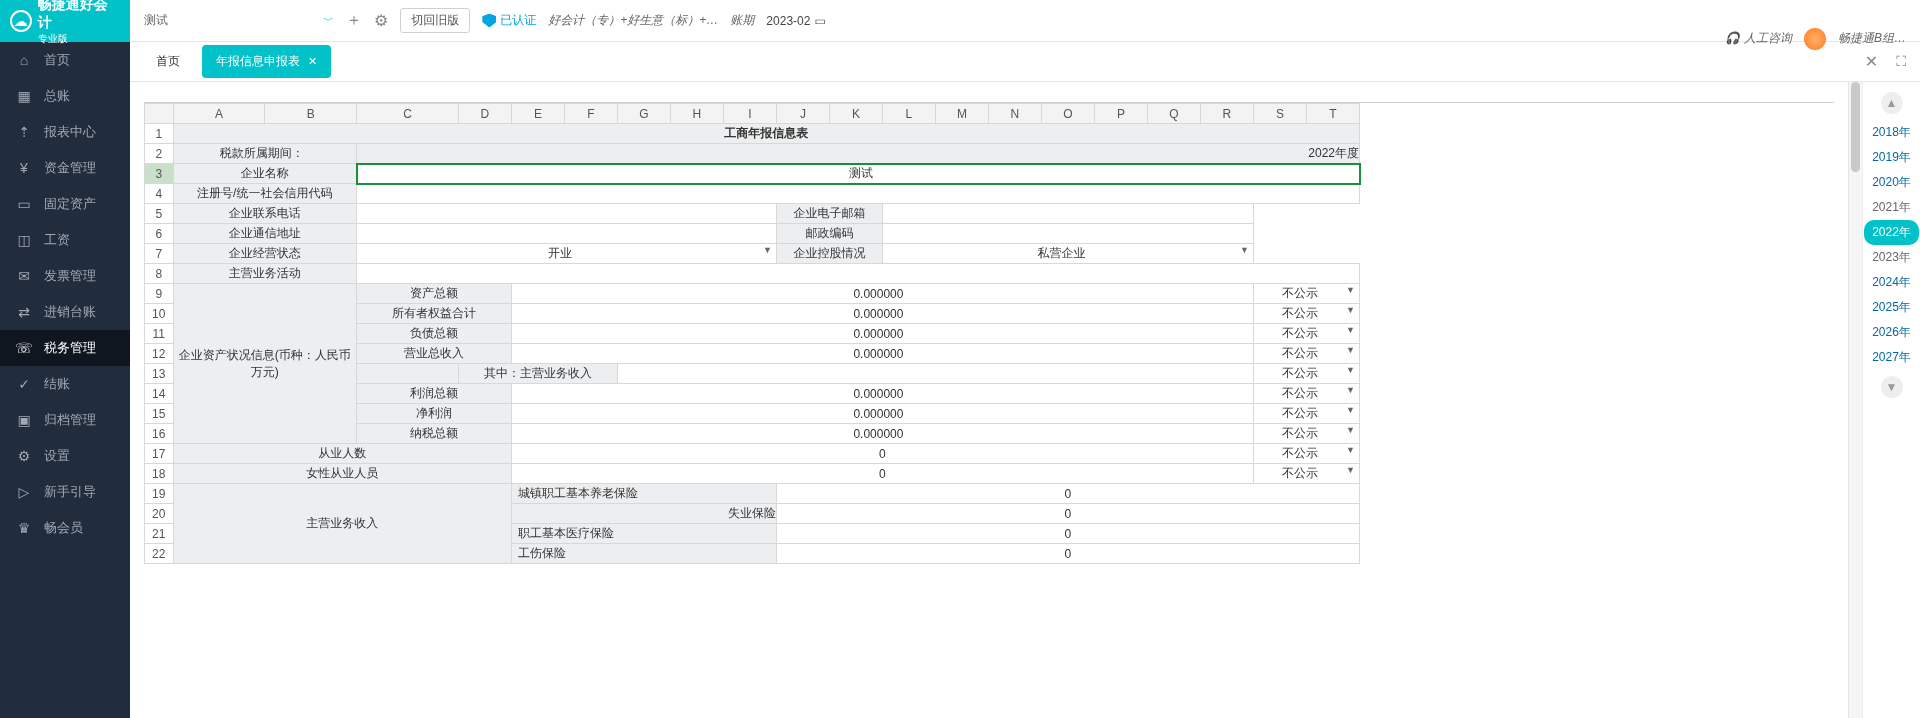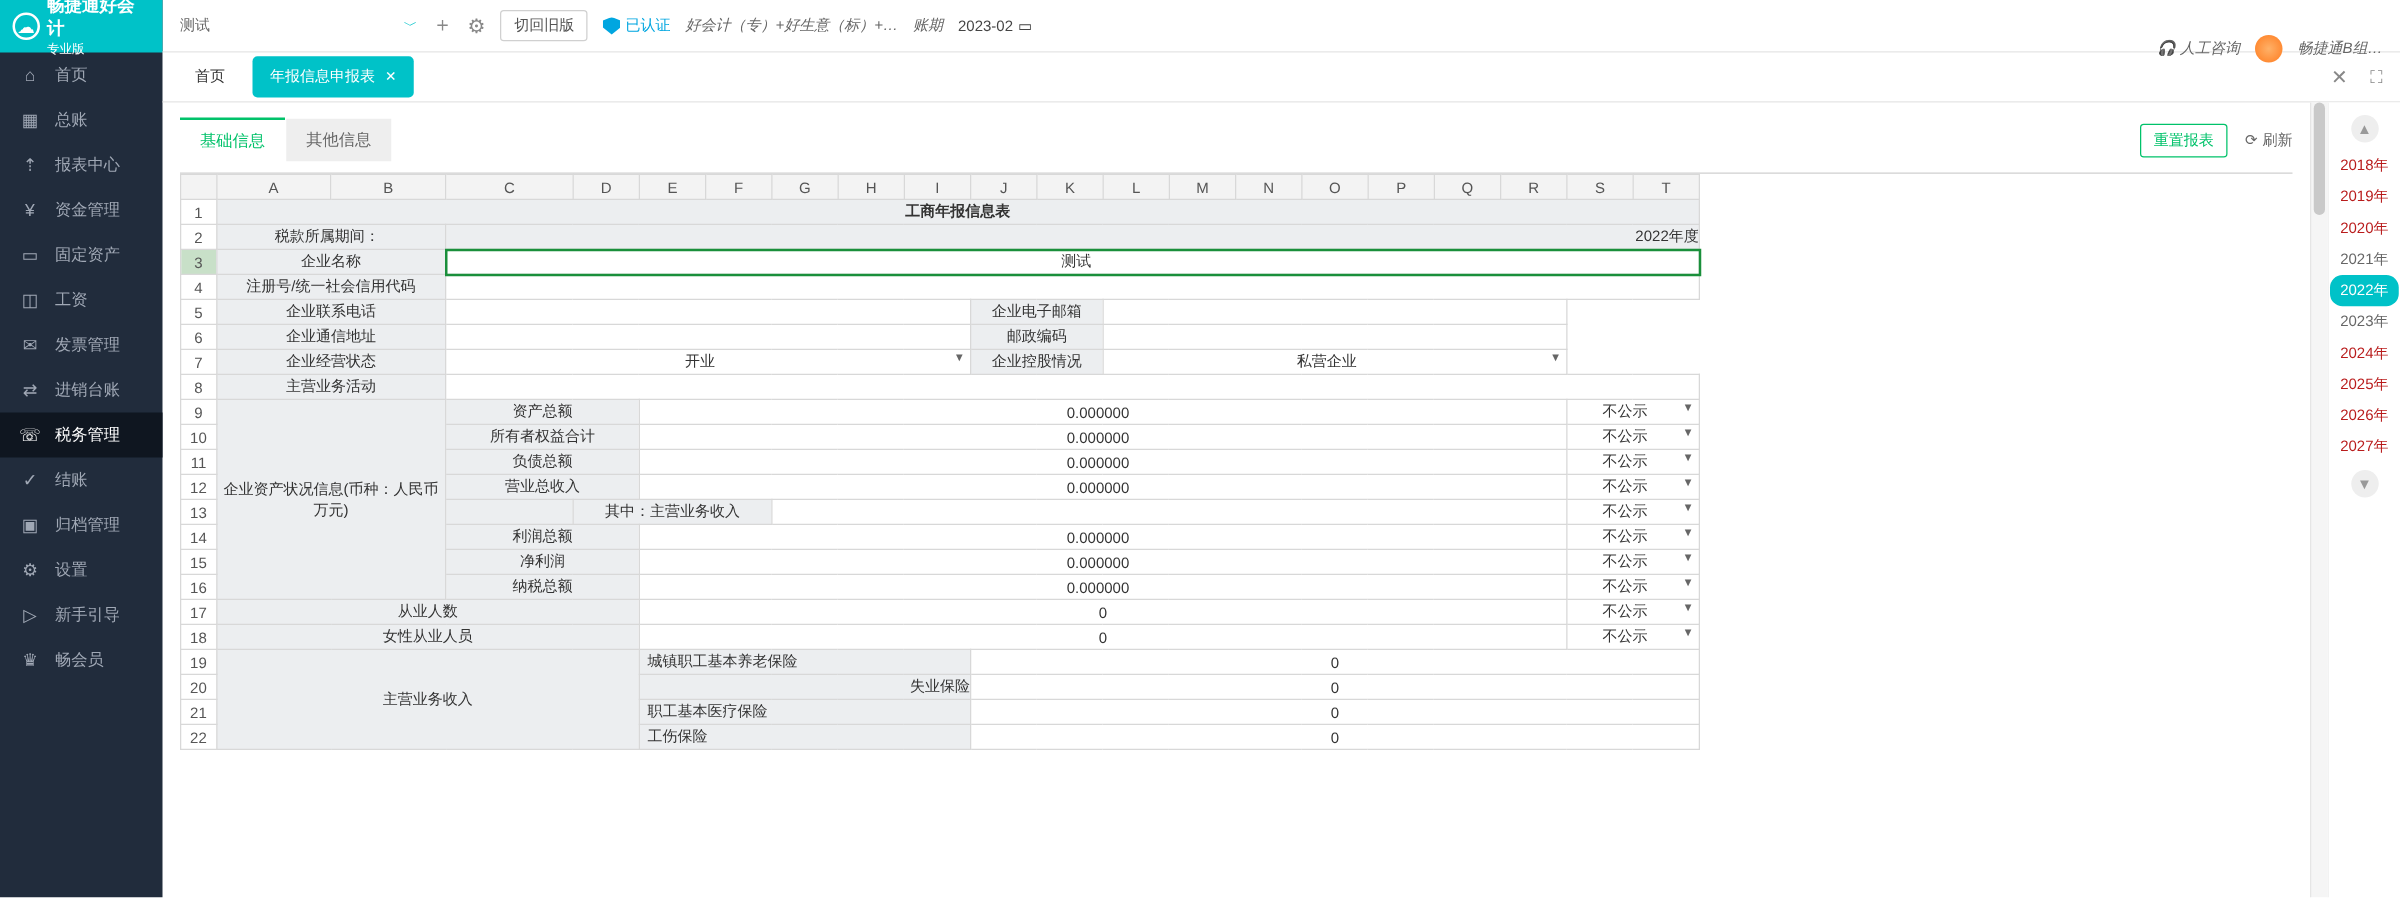--- a/index.html
+++ b/index.html
@@ -62,21 +62,21 @@
 .lbl-c { text-align: center; background: #eceef0 !important; }
 .val-r { text-align: right; padding-right: 8px !important; }
 .selcell { text-align: center; margin-top: 37px; }
 .selected-row td.rownum { background: #c8e0c8; }
 .selected-cell { outline: 2px solid #1a8f3b; outline-offset: -1px; text-align: left; padding-left: 6px !important; }
 .ddarrow { float: right; margin-right: 4px; color: #666; font-size: 9px; }
 
 
 .year-rail { width: 58px; border-left: 1px solid #eee; display: flex; flex-direction: column; align-items: center; padding: 10px 0; gap: 6px; background: #fff; }
 .rail-arrow { width: 22px; height: 22px; border-radius: 50%; background: #eee; color: #999; display: flex; align-items: center; justify-content: center; cursor: pointer; font-size: 12px; }
-.year-item { font-size: 12px; color: #b91c1c; padding: 4px 8px; border-radius: 10px; cursor: pointer; }
+.year-item { font-size: 12px; color: #0369a1; padding: 4px 8px; border-radius: 10px; cursor: pointer; }
 .year-item.near { color: #666; }
 .year-item.active { background: #00c2c8; color: #fff; }
 
 .scrollbar-v { width: 14px; background: #f5f5f5; border-left: 1px solid #e5e5e5; position: relative; }
 .thumb { position: absolute; top: 0; left: 2px; right: 2px; height: 90px; background: #c9c9c9; border-radius: 6px; }
 
 
 .cA { width: 90px; } .cB { width: 90px; } .cC { width: 100px; }
 .cD,.cE,.cF,.cG,.cH,.cI,.cJ,.cK,.cL,.cM,.cN,.cO,.cP,.cQ { width: 52px; }
 .cR,.cS { width: 52px; } .cT { width: 52px; }
@@ -189,31 +189,20 @@
       <div class="tab-active">
         <span>年报信息申报表</span>
         <span class="tab-x">✕</span>
       </div>
       <span class="tabs-close">✕</span>
       <span class="expand-icon">⛶</span>
     </div>
 
     <div class="content">
       <div class="sheet-area">
-        <div class="sheet-tabs">
-          <div class="sheet-tab active">基础信息</div>
-          <div class="sheet-tab">其他信息</div>
-          <div class="sheet-actions">
-            <button class="btn-reset">重置报表</button>
-            <button class="btn-refresh">
-              <span>⟳</span>
-              <span>刷新</span>
-            </button>
-          </div>
-        </div>
 
         <div class="grid-wrap">
           <table class="grid">
             <thead>
                 <tr id="col-headers">
                   <th class="corner"></th>
                   <th class="cA">A</th>
                   <th class="cB">B</th>
                   <th class="cC">C</th>
                   <th class="cD">D</th>

